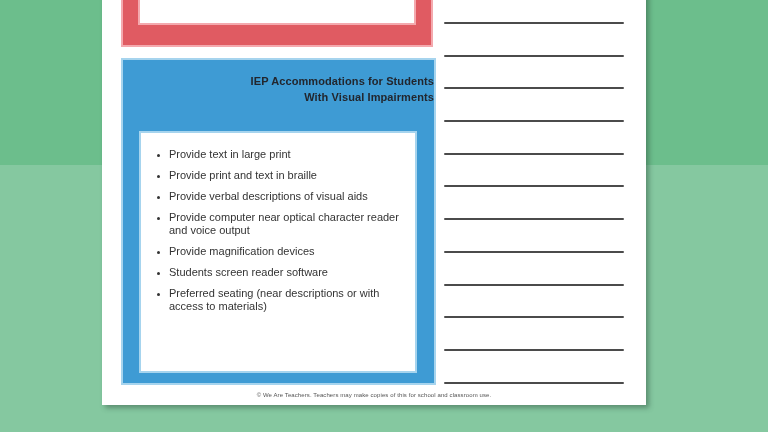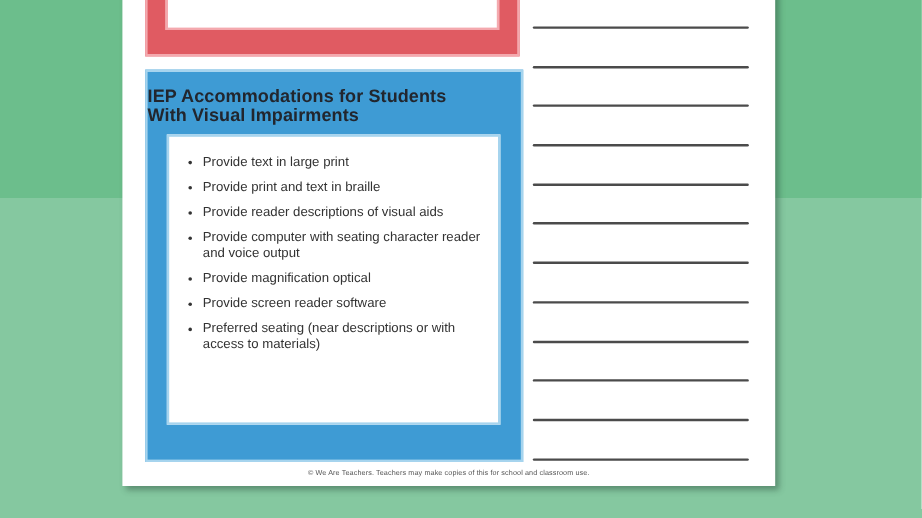--- a/index.html
+++ b/index.html
@@ -31,30 +31,30 @@
     border: 2px solid var(--red-edge, #F4A9AE);
   }
   
   .blue-card {
     position: absolute; left: 19px; top: 118px; width: 315px; height: 327px;
     background: var(--blue-main, #3E9BD4);
     border: 2px solid var(--blue-edge, #A6D4EE);
   }
   .blue-card-title {
     padding-top: 13px;
-    text-align: left;
-    font-size: 15px;
+    text-align: right;
+    font-size: 11px;
     line-height: 16px;
     font-weight: bold;
     color: #22262e;
     white-space: pre-line;
     letter-spacing: 0.1px;
   }
   .blue-card-panel {
-    position: absolute; left: 16px; top: 52px; width: 278px; height: 242px;
+    position: absolute; left: 16px; top: 71px; width: 278px; height: 242px;
     background: #ffffff;
     border: 2px solid var(--blue-edge, #A6D4EE);
   }
   .accommodations-list {
     margin: 0;
     padding: 15px 12px 0 28px;
     list-style: disc outside;
   }
   .accommodations-list li {
     font-size: 11px;
@@ -93,24 +93,24 @@
     <div class="red-card-content"></div>
   </div>
 
   <div class="blue-card">
     <div class="blue-card-title">IEP Accommodations for Students
 With Visual Impairments</div>
     <div class="blue-card-panel">
       <ul class="accommodations-list">
         <li>Provide text in large print</li>
         <li>Provide print and text in braille</li>
-        <li>Provide reader descriptions of visual aids</li>
-        <li>Provide computer with seating character reader and voice output</li>
-        <li>Provide magnification optical</li>
-        <li>Provide screen reader software</li>
+        <li>Provide verbal descriptions of visual aids</li>
+        <li>Provide computer near optical character reader and voice output</li>
+        <li>Provide magnification devices</li>
+        <li>Students screen reader software</li>
         <li>Preferred seating (near descriptions or with access to materials)</li>
       </ul>
     </div>
   </div>
 
   <div class="ruled-lines">
       <div class="rule"></div>
       <div class="rule"></div>
       <div class="rule"></div>
       <div class="rule"></div>

